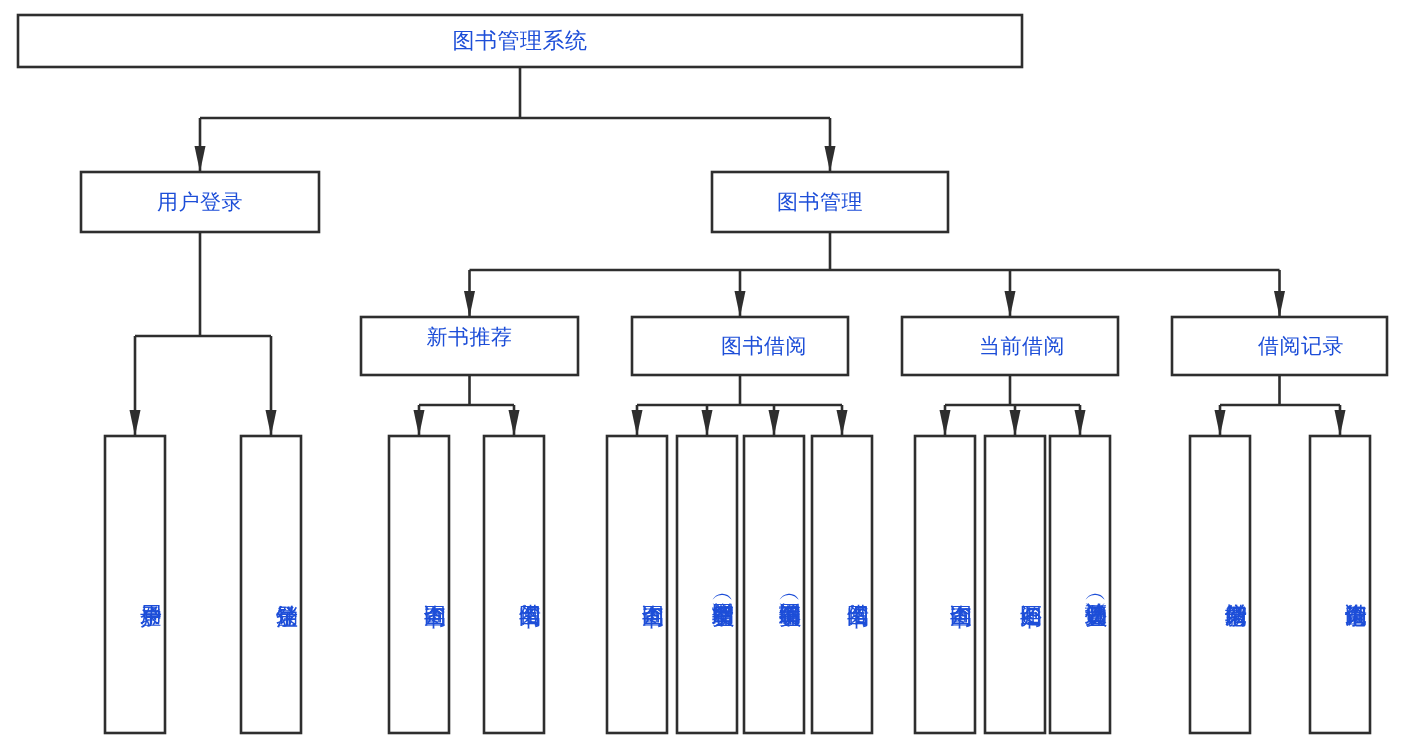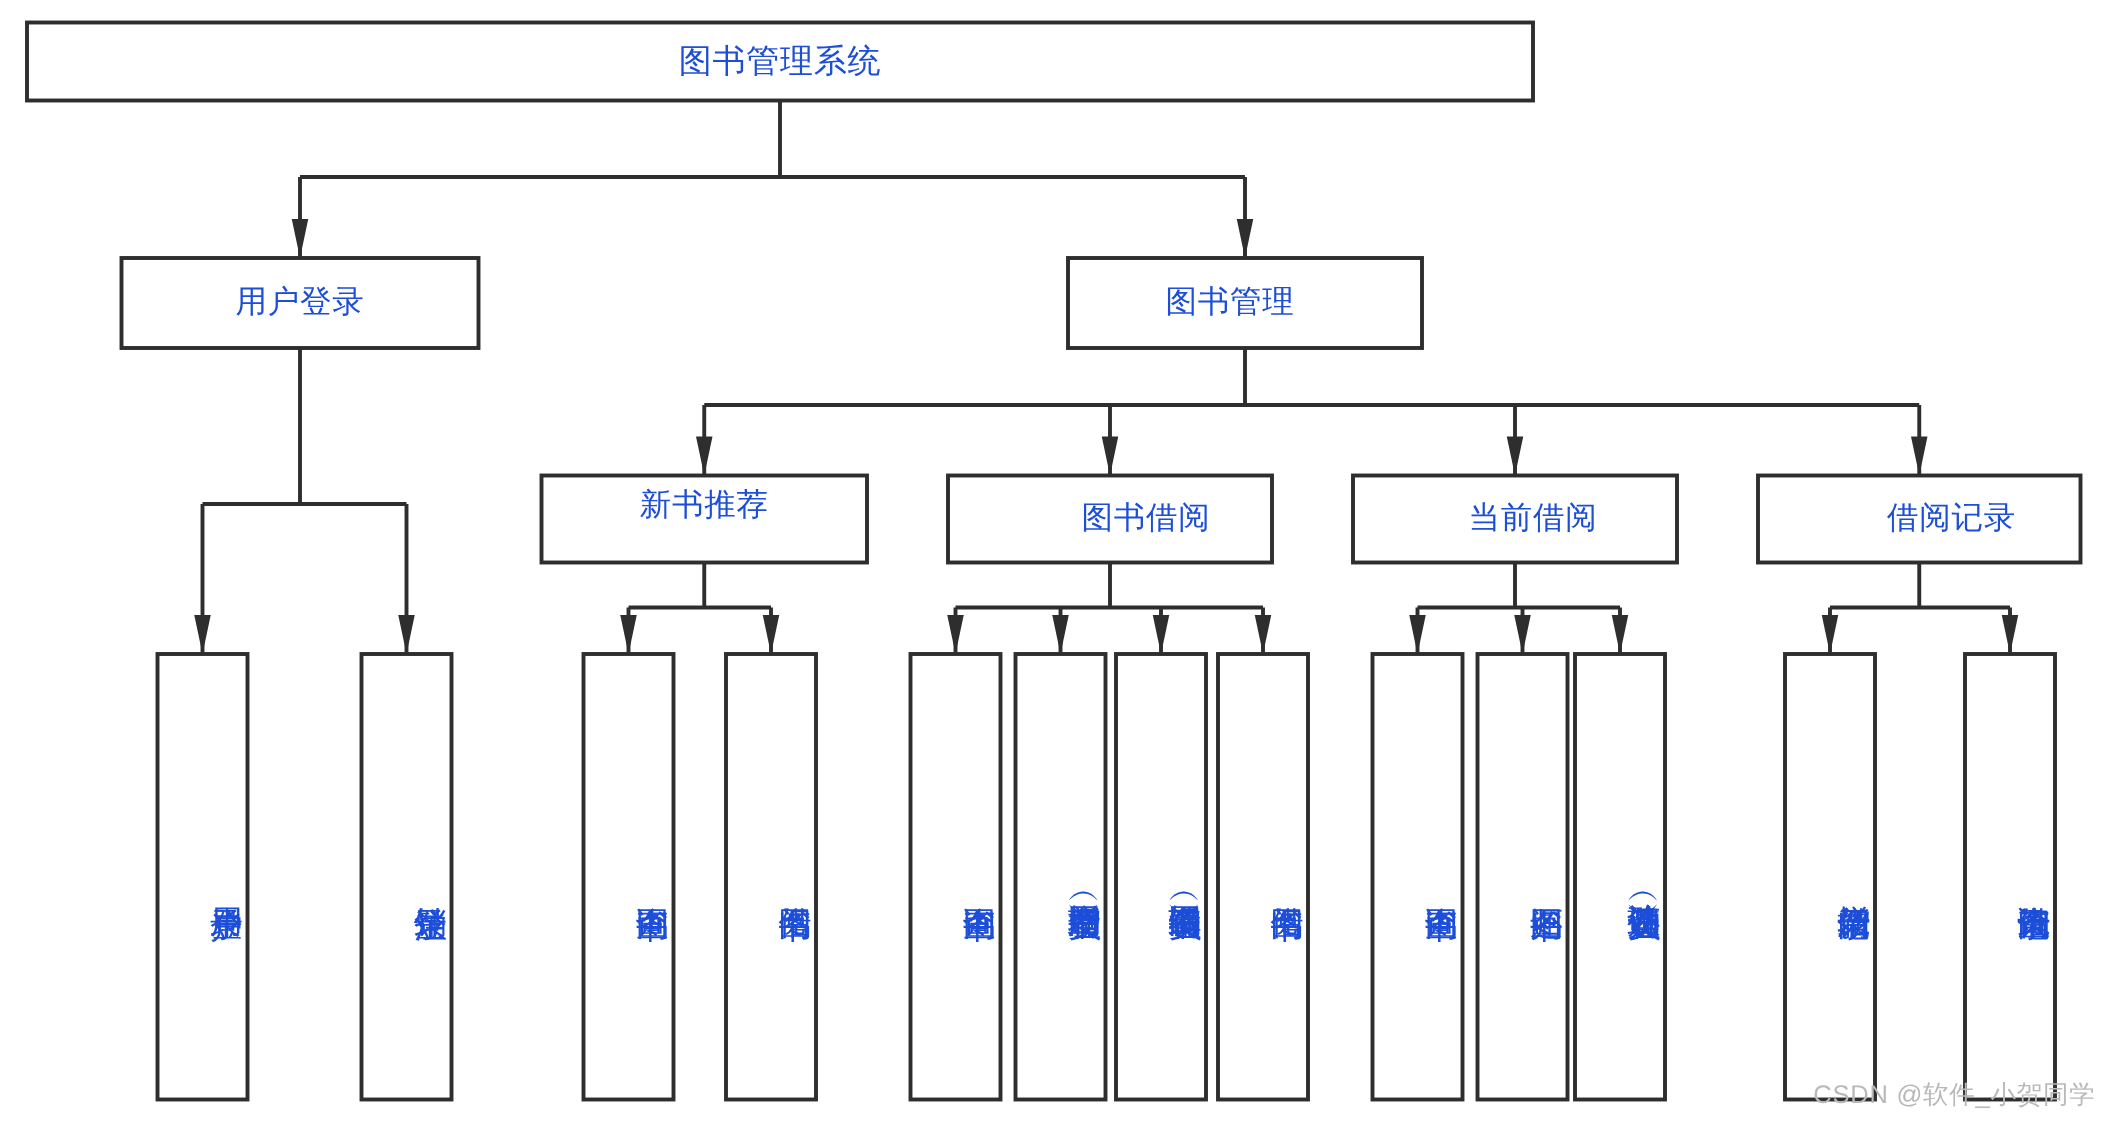--- a/index.html
+++ b/index.html
@@ -181,15 +181,14 @@
       <div class="node-label vertical" style="left: 812px; top: 436px; width: 60px; height: 297px;">借阅图书</div>
       <div class="node-label horizontal" style="left: 902px; top: 317px; width: 240px; height: 58px;">当前借阅</div>
       <div class="node-label vertical" style="left: 915px; top: 436px; width: 60px; height: 297px;">查询图书</div>
       <div class="node-label vertical" style="left: 985px; top: 436px; width: 60px; height: 297px;">归还图书</div>
       <div class="node-label vertical" style="left: 1050px; top: 436px; width: 60px; height: 297px;">确认归还（管理员）</div>
       <div class="node-label horizontal" style="left: 1172px; top: 317px; width: 258px; height: 58px;">借阅记录</div>
       <div class="node-label vertical" style="left: 1190px; top: 436px; width: 60px; height: 297px;">新增借阅记录</div>
       <div class="node-label vertical" style="left: 1310px; top: 436px; width: 60px; height: 297px;">查询借阅记录</div>
     </div>
 
-  <div id="watermark">CSDN @软件_小贺同学</div>
 
 </div>
 
 </body></html>

